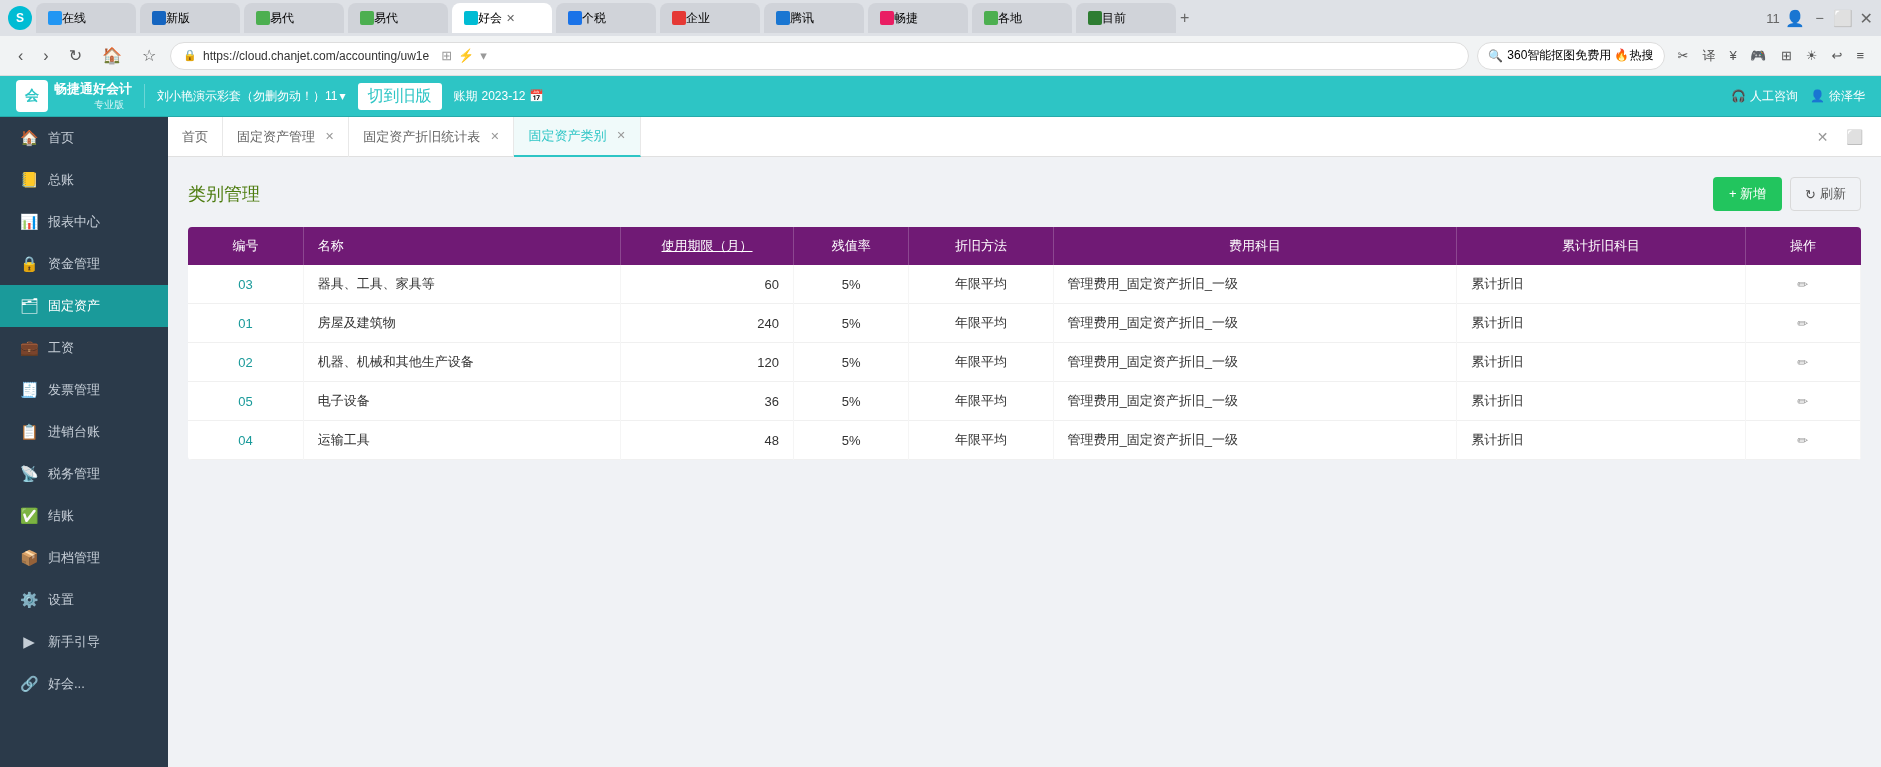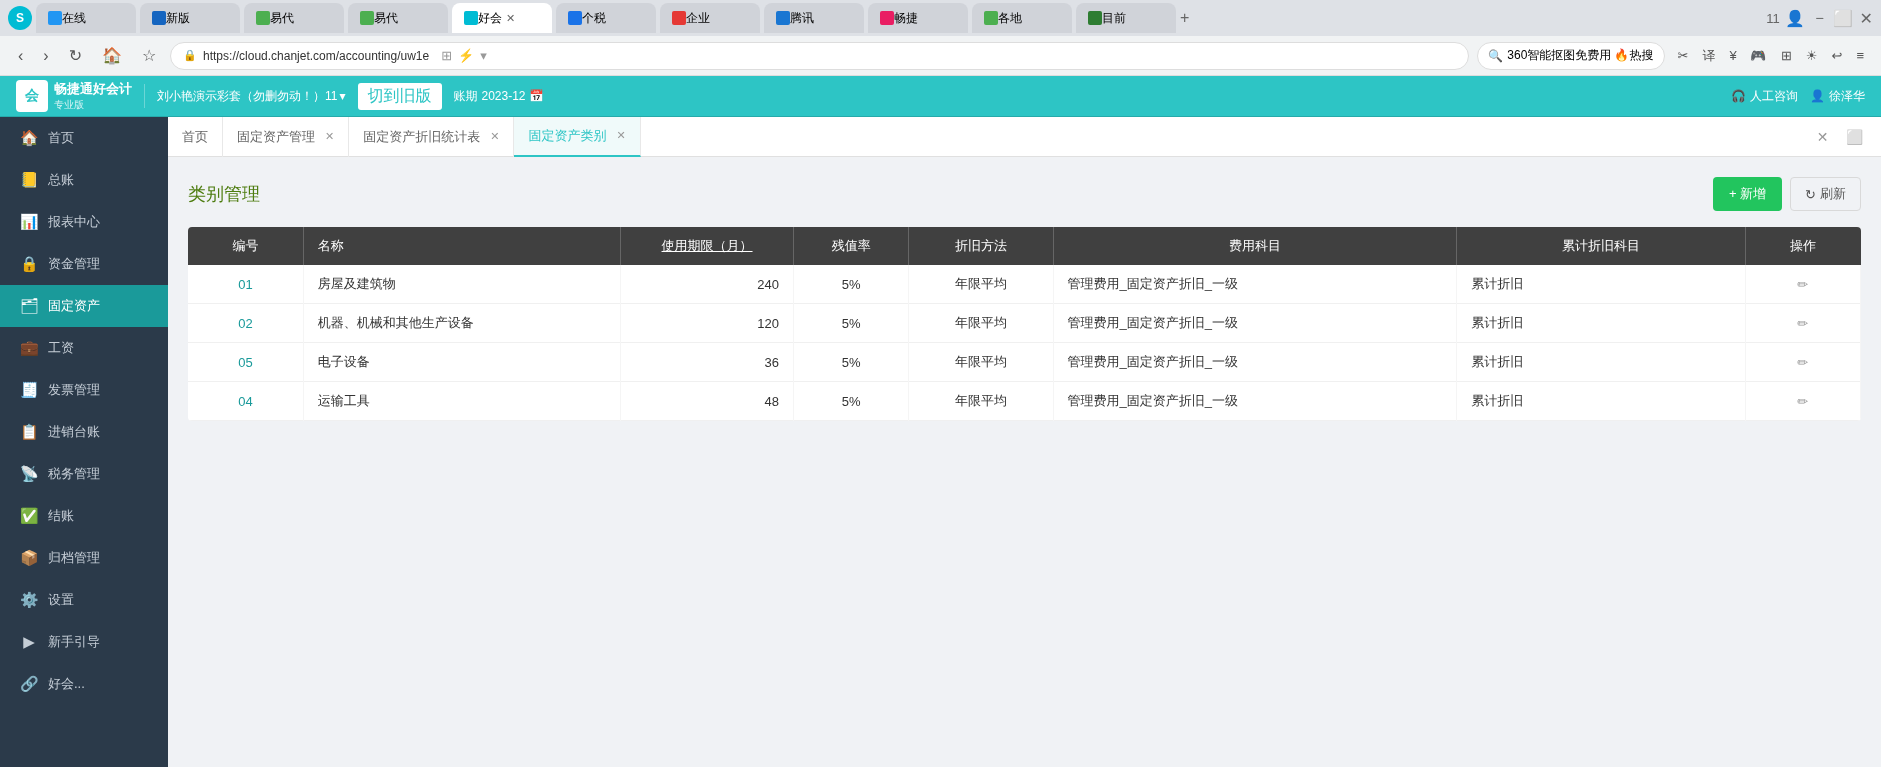--- a/index.html
+++ b/index.html
@@ -56,21 +56,21 @@
     .content-area { flex: 1; padding: 20px; overflow: auto; }
 
     .page-header { display: flex; align-items: center; justify-content: space-between; margin-bottom: 16px; }
     .page-title { font-size: 18px; color: #4d7c0f; font-weight: 500; }
     .header-actions { display: flex; gap: 8px; }
     .btn-add { background: #22c55e; color: #fff; border: none; border-radius: 4px; padding: 7px 16px; font-size: 13px; cursor: pointer; display: flex; align-items: center; gap: 4px; }
     .btn-refresh { background: none; border: 1px solid #d9d9d9; border-radius: 4px; padding: 7px 14px; font-size: 13px; cursor: pointer; color: #555; display: flex; align-items: center; gap: 4px; }
 
     
     .data-table { width: 100%; border-collapse: collapse; background: #fff; border-radius: 4px; overflow: hidden; }
-    .data-table thead tr { background: #404040; color: #fff; }
+    .data-table thead tr { background: #701a75; color: #fff; }
     .data-table thead th { padding: 10px 14px; text-align: center; font-weight: normal; font-size: 13px; border-right: 1px solid rgba(255,255,255,0.2); }
     .data-table thead th:last-child { border-right: none; }
     .data-table tbody tr { border-bottom: 1px solid #f0f0f0; }
     .data-table tbody td { padding: 10px 14px; font-size: 13px; color: #333; border-right: 1px solid #f5f5f5; }
     .data-table tbody td:first-child { color: #1a9a9a; text-align: center; }
     .data-table tbody td.num-cell { text-align: right; }
     .data-table tbody td.center-cell { text-align: center; }
     .edit-btn { background: none; border: none; cursor: pointer; color: #999; font-size: 13px; }
   </style>
 </head>
@@ -166,21 +166,21 @@
 
 <div style="height: calc(100vh - 76px); display:flex; flex-direction:column;">
 
   <div class="app-topbar">
     <div class="app-brand">
       <div class="brand-icon">
         <span style="color:#2dc5c5;font-size:14px;font-weight:bold;">会</span>
       </div>
       <div>
         <div>畅捷通好会计</div>
-        <div style="font-size:10px;font-weight:normal;opacity:0.8;">专业版</div>
+        <div style="font-size:10px;font-weight:normal;opacity:0.8;margin-left:40px;">专业版</div>
       </div>
     </div>
 
     <div class="topbar-divider"></div>
 
     <div class="topbar-user">
       <span>刘小艳演示彩套（勿删勿动！）11</span>
       <span>▾</span>
     </div>
 
@@ -310,20 +310,32 @@
               <th style="width:120px;text-decoration:underline;">使用期限（月）</th>
               <th style="width:80px;">残值率</th>
               <th style="width:100px;">折旧方法</th>
               <th style="width:280px;">费用科目</th>
               <th style="width:200px;">累计折旧科目</th>
               <th style="width:80px;">操作</th>
             </tr>
           </thead>
           <tbody id="table-body">
 
+          <tr>
+      <td class="center-cell" style="color:#1a9a9a;">03</td>
+      <td>器具、工具、家具等</td>
+      <td class="num-cell">60</td>
+      <td class="center-cell">5%</td>
+      <td class="center-cell">年限平均</td>
+      <td>管理费用_固定资产折旧_一级</td>
+      <td>累计折旧</td>
+      <td class="center-cell">
+        <button class="edit-btn">✏</button>
+      </td>
+    </tr>
               <tr>
       <td class="center-cell" style="color:#1a9a9a;">01</td>
       <td>房屋及建筑物</td>
       <td class="num-cell">240</td>
       <td class="center-cell">5%</td>
       <td class="center-cell">年限平均</td>
       <td>管理费用_固定资产折旧_一级</td>
       <td>累计折旧</td>
       <td class="center-cell">
         <button class="edit-btn">✏</button>

